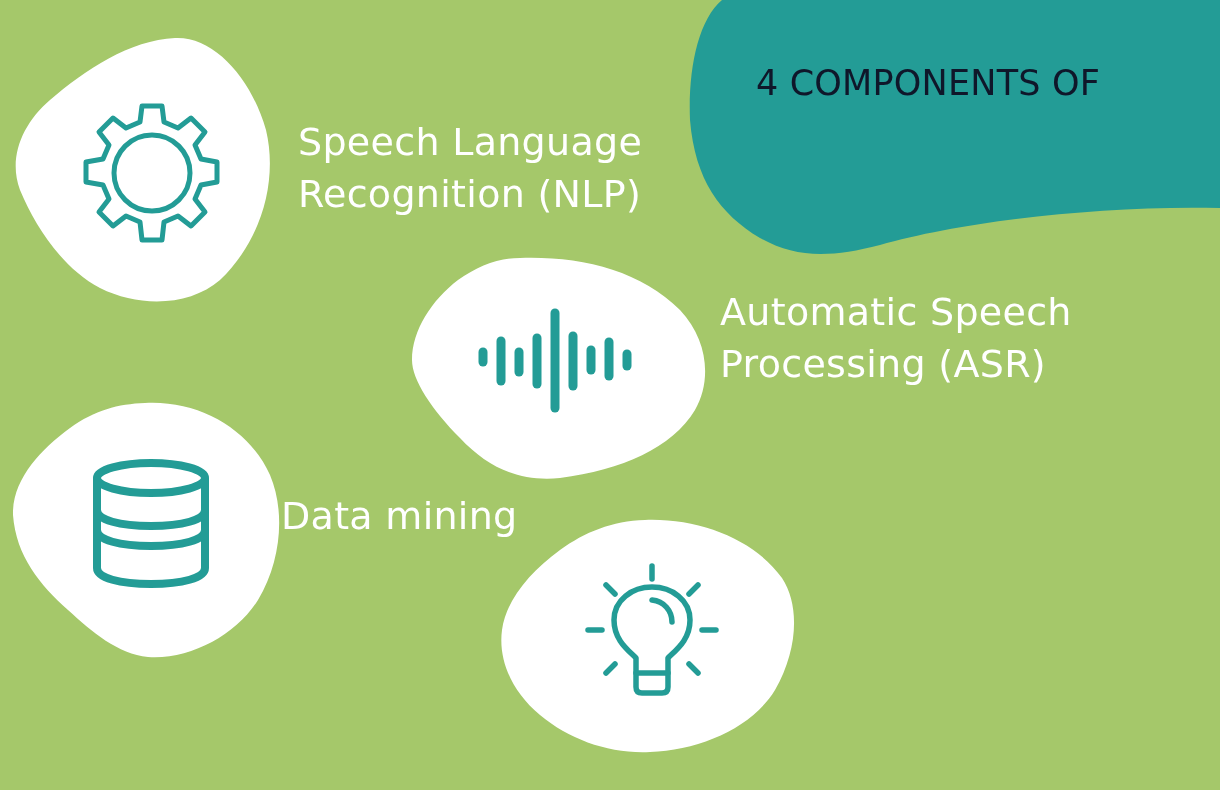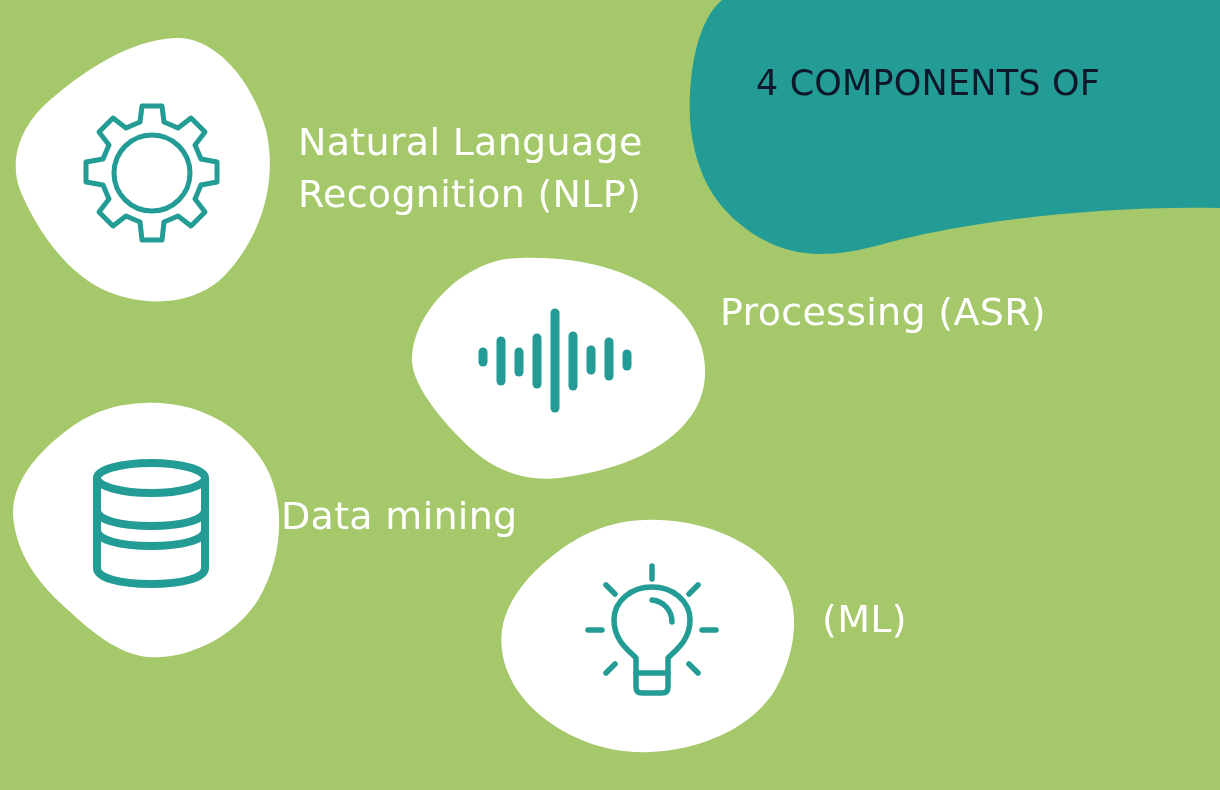--- a/index.html
+++ b/index.html
@@ -150,27 +150,27 @@
 
     <path d="M72,40 C84,41 92,51 92,62"></path>
   </g>
 </svg>
 
 <div class="title">
   <span>4 COMPONENTS OF</span>
 </div>
 
 <div class="label label-nlp">
-  <span>Natural Language</span>
+  <span>Speech Language</span>
   <span>Recognition (NLP)</span>
 </div>
 
 <div class="label label-asr">
+  <span>Automatic Speech</span>
   <span>Processing (ASR)</span>
 </div>
 
 <div class="label label-dm">
   <span>Data mining</span>
 </div>
 
 <div class="label label-ml">
-  <span>(ML)</span>
 </div>
 
 </body></html>

